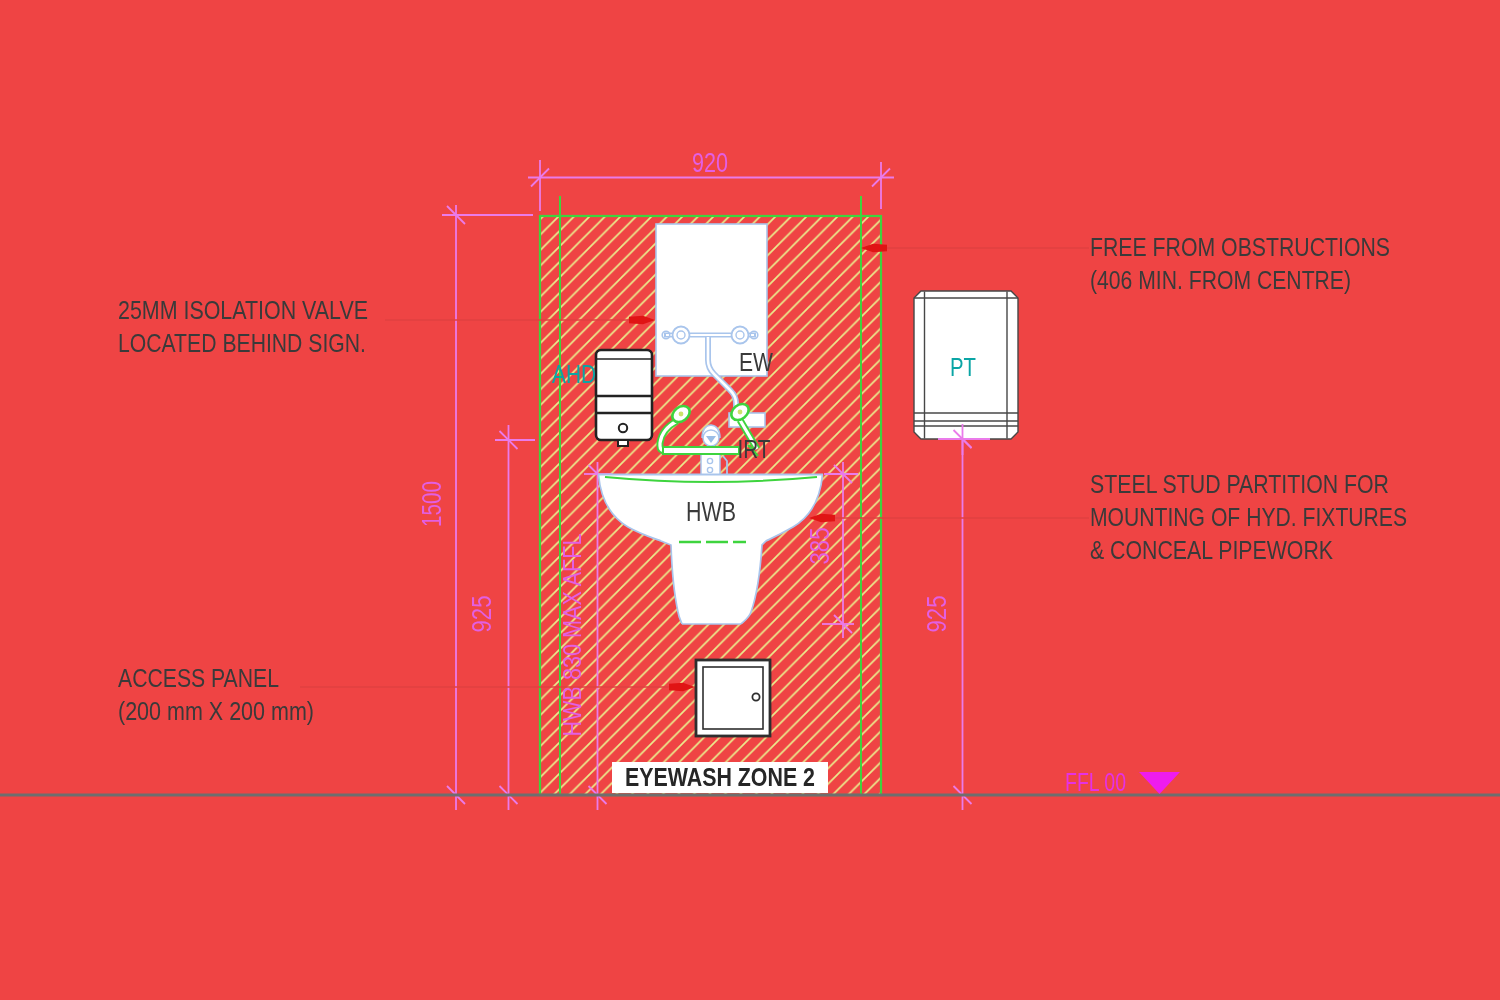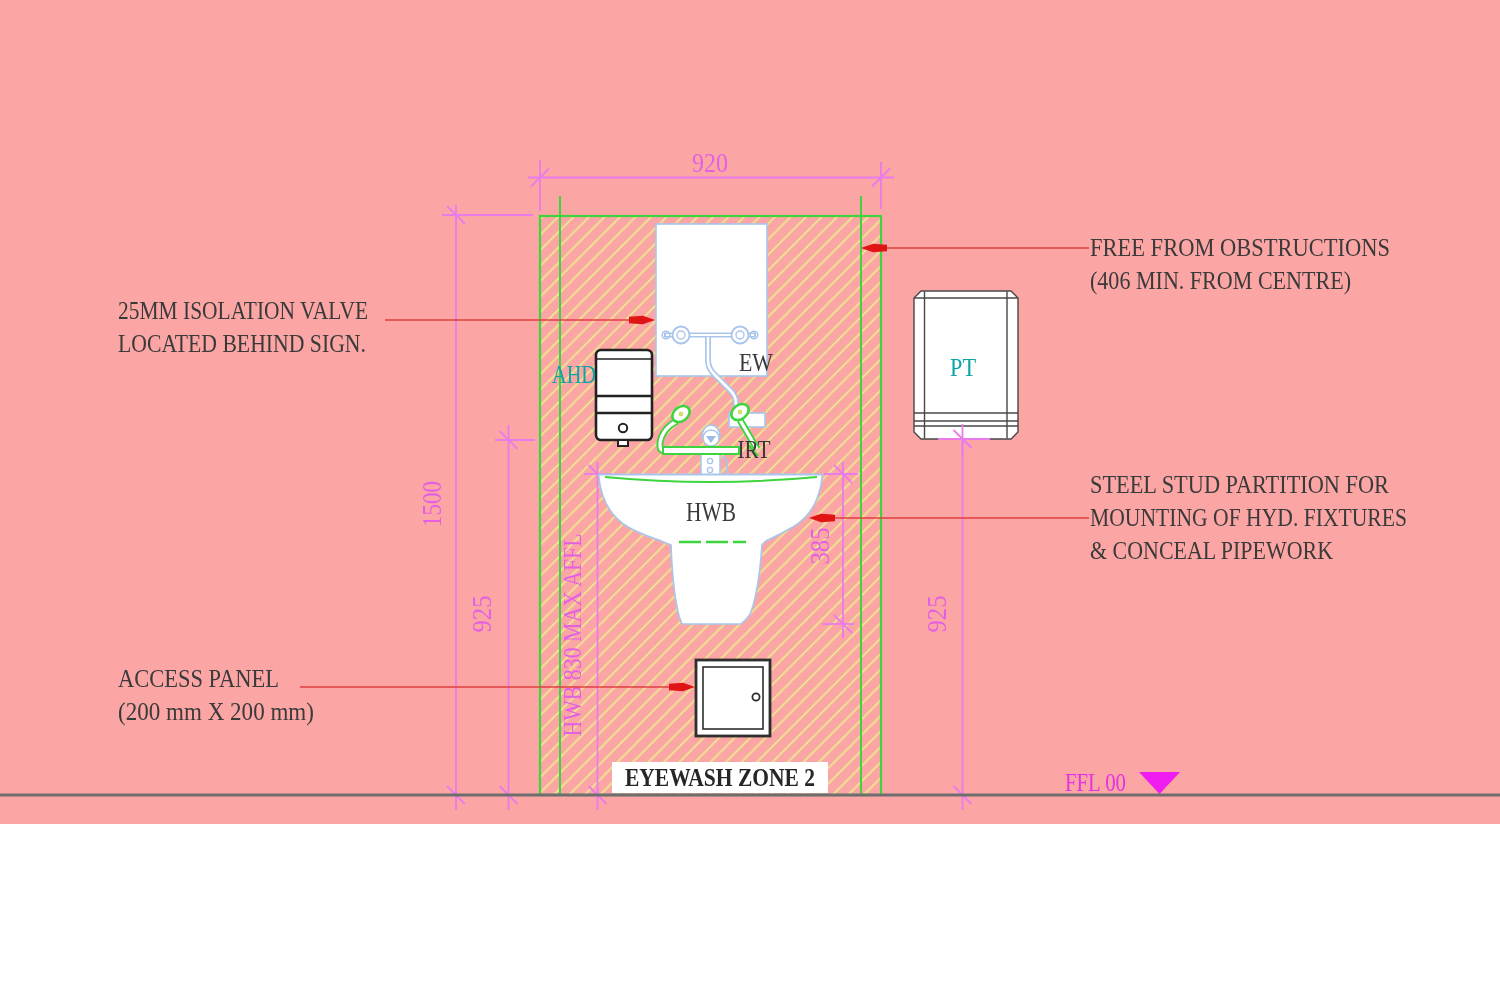--- a/index.html
+++ b/index.html
@@ -1,17 +1,17 @@
 <!DOCTYPE html>
 <html><head>
 <meta charset="utf-8">
 <style>
   html,body{margin:0;padding:0;background:#ffffff;}
-  .page{width:1500px;height:824px;position:relative;overflow:hidden;background:#fca5a5;
-        font-family:Liberation Serif, serif;}
+  .page{width:1500px;height:1000px;position:relative;overflow:hidden;background:#ef4444;
+        font-family:Liberation Sans, sans-serif;}
 </style>
 </head>
 <body>
 <div class="page">
 <svg width="1500" height="1000" viewBox="0 0 1500 1000" xmlns="http://www.w3.org/2000/svg">
 <defs>
   <pattern id="hatch" patternUnits="userSpaceOnUse" width="15.5" height="15.5">
     <path d="M-3.875,3.875 L3.875,-3.875 M0,15.5 L15.5,0 M11.625,19.375 L19.375,11.625" stroke="#ebeb8c" stroke-width="1.7" fill="none"></path>
   </pattern>
 </defs>

